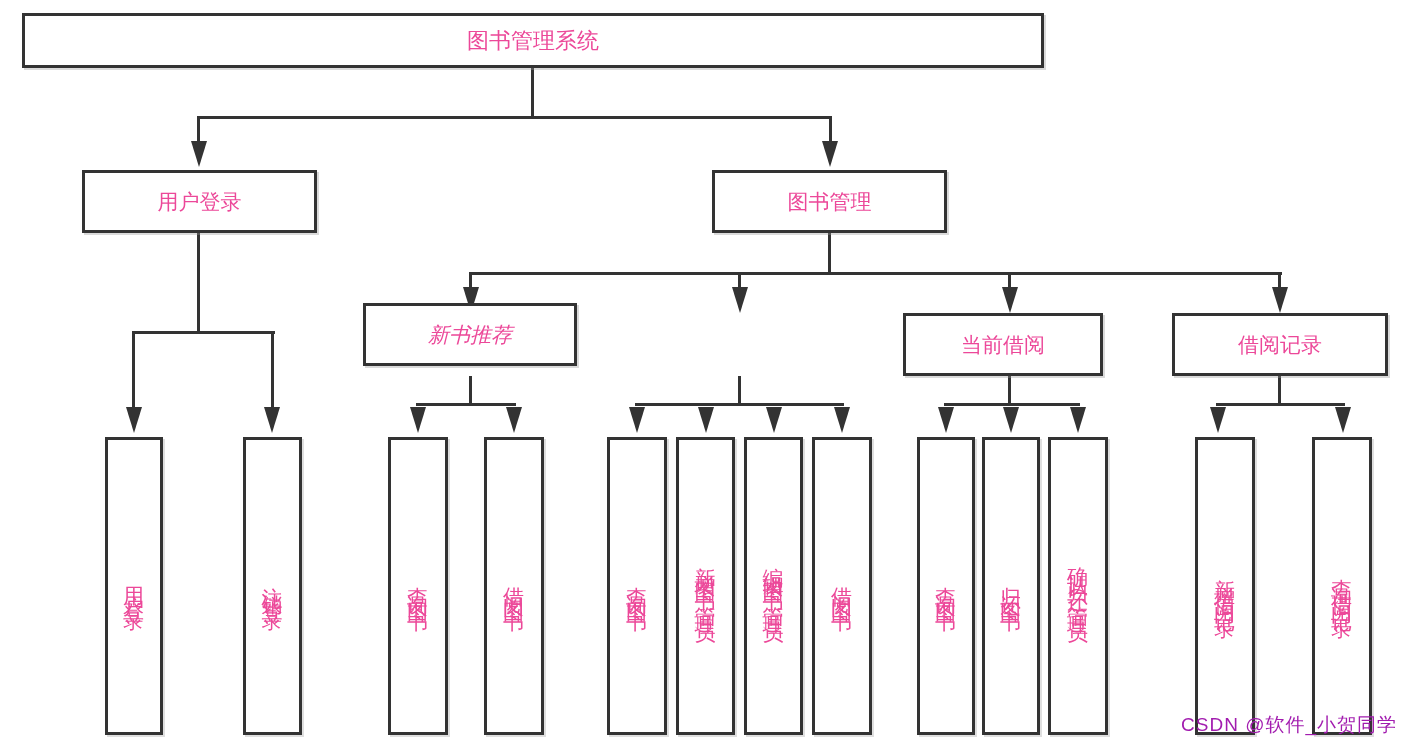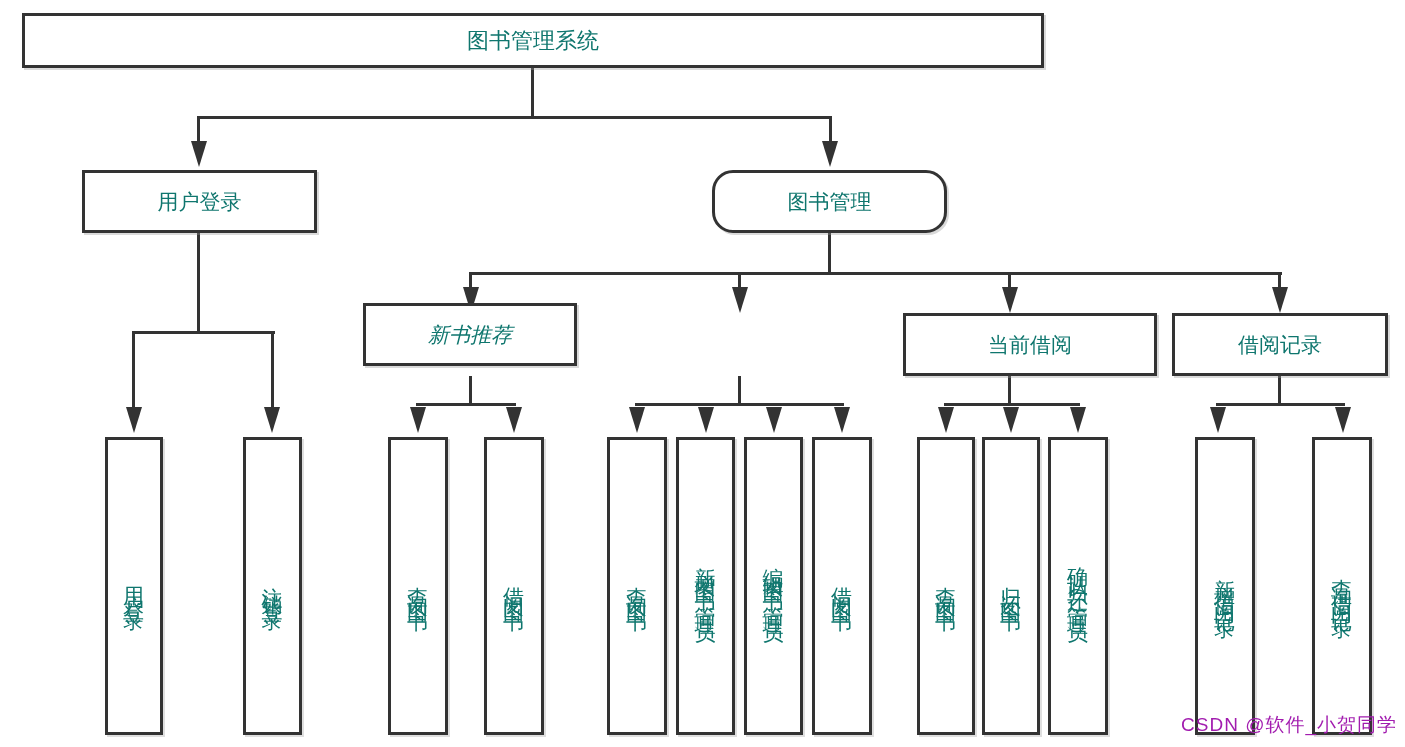--- a/index.html
+++ b/index.html
@@ -9,21 +9,21 @@
     height: 747px;
     background: #ffffff;
     font-family: "Liberation Sans", sans-serif;
     overflow: hidden;
   }
   .box {
     position: absolute;
     box-sizing: border-box;
     border: 3px solid #333333;
     background: #ffffff;
-    color: #0f766e;
+    color: #ec4899;
     display: flex;
     align-items: center;
     justify-content: center;
     z-index: 2;
     box-shadow: 2px 2px 0 rgba(150,150,150,0.35);
     text-align: right;
   }
   .box .hlabel {
     font-size: 21px;
     line-height: 1;
@@ -70,21 +70,21 @@
   <div class="line" style="left:531px; top:68px; width:3px; height:51px;"></div>
   <div class="line" style="left:197px; top:116px; width:635px; height:3px;"></div>
   <div class="line" style="left:197px; top:116px; width:3px; height:28px;"></div>
   <div class="line" style="left:829px; top:116px; width:3px; height:28px;"></div>
   <div class="arrow" style="left:191px; top:141px;"></div>
   <div class="arrow" style="left:822px; top:141px;"></div>
 
   <div class="box" style="left:82px; top:170px; width:235px; height:63px;">
     <span class="hlabel">用户登录</span>
   </div>
-  <div class="box" style="left:712px; top:170px; width:235px; height:63px;border-radius:21px;">
+  <div class="box" style="left:712px; top:170px; width:235px; height:63px;">
     <span class="hlabel">图书管理</span>
   </div>
 
   <div class="line" style="left:197px; top:233px; width:3px; height:101px;"></div>
   <div class="line" style="left:132px; top:331px; width:143px; height:3px;"></div>
   <div class="line" style="left:132px; top:331px; width:3px; height:79px;"></div>
   <div class="line" style="left:271px; top:331px; width:3px; height:79px;"></div>
   <div class="arrow" style="left:126px; top:407px;"></div>
   <div class="arrow" style="left:264px; top:407px;"></div>
 
@@ -95,21 +95,21 @@
   <div class="line" style="left:1008px; top:272px; width:3px; height:20px;"></div>
   <div class="line" style="left:1278px; top:272px; width:3px; height:20px;"></div>
   <div class="arrow" style="left:463px; top:287px;"></div>
   <div class="arrow" style="left:732px; top:287px;"></div>
   <div class="arrow" style="left:1002px; top:287px;"></div>
   <div class="arrow" style="left:1272px; top:287px;"></div>
 
   <div class="box" style="left:363px; top:303px; width:214px; height:63px;font-style:italic;">
     <span class="hlabel">新书推荐</span>
   </div>
-  <div class="box" style="left:903px; top:313px; width:254px; height:63px;">
+  <div class="box" style="left:903px; top:313px; width:200px; height:63px;">
     <span class="hlabel">当前借阅</span>
   </div>
   <div class="box" style="left:1172px; top:313px; width:216px; height:63px;">
     <span class="hlabel">借阅记录</span>
   </div>
 
   <div class="line" style="left:469px; top:376px; width:3px; height:30px;"></div>
   <div class="line" style="left:416px; top:403px; width:100px; height:3px;"></div>
   <div class="arrow" style="left:410px; top:407px;"></div>
   <div class="arrow" style="left:506px; top:407px;"></div>

